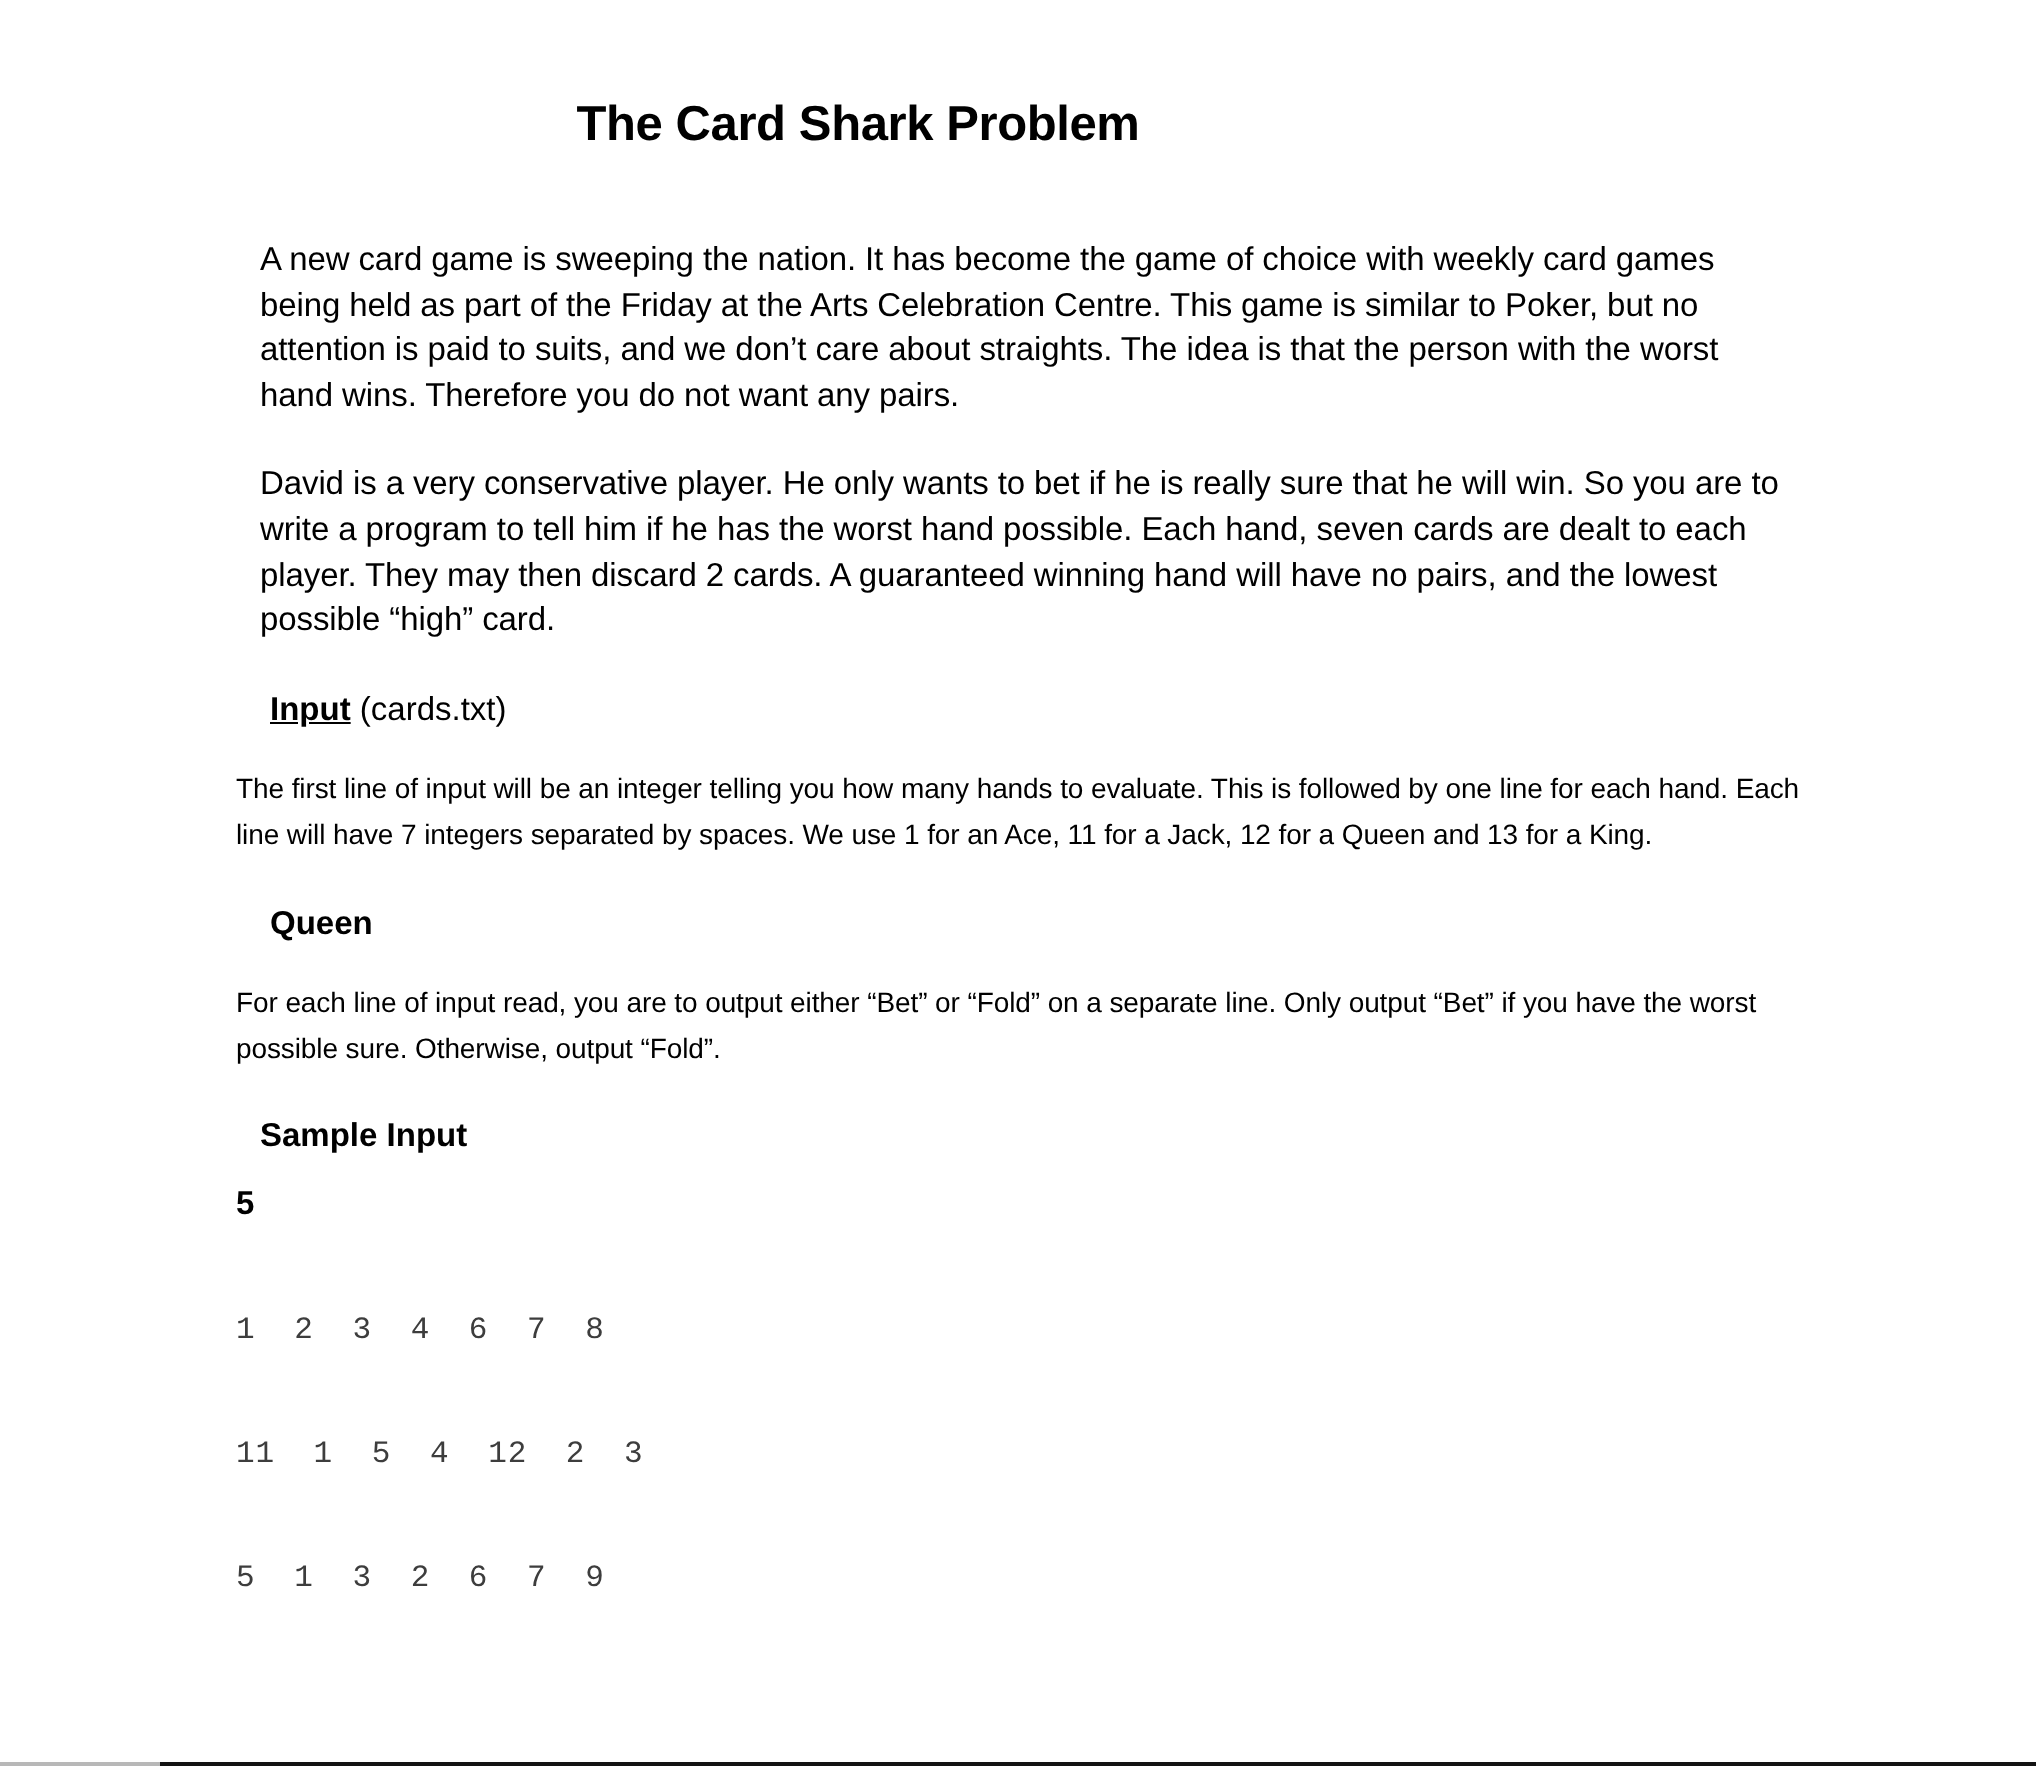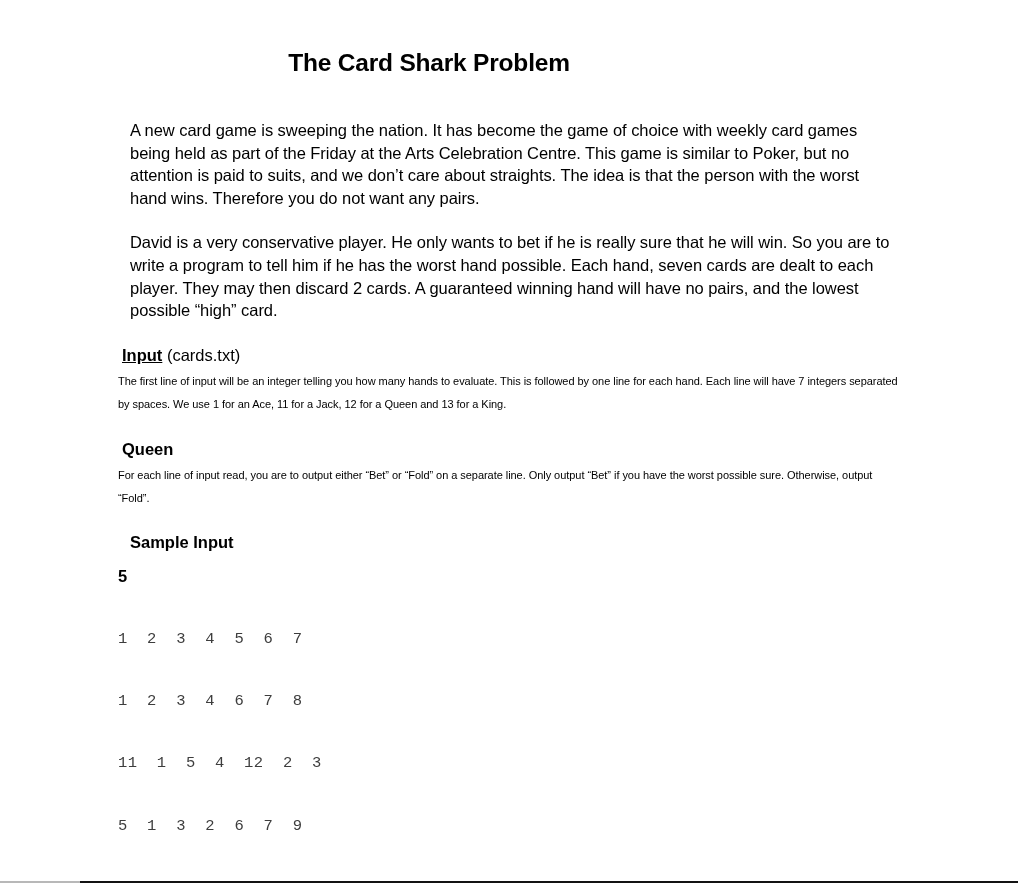--- a/index.html
+++ b/index.html
@@ -50,34 +50,34 @@
     font-size: 16.5px;
     line-height: 22.6px;
     text-align: left;
     letter-spacing: -0.05px;
   }
 
   .sec-head {
     font-size: 16.5px;
     line-height: 22.6px;
     font-weight: bold;
-    margin: 4px;
+    margin: 17px;
   }
 
   .sec-head .u {
     text-decoration: underline;
     font-weight: bold;
   }
   .sec-head .reg {
     font-weight: normal;
   }
 
   .sec-body {
     margin: 0 0 22px 0;
-    font-size: 11px;
+    font-size: 14px;
     line-height: 22.6px;
     letter-spacing: -0.05px;
   }
 
   .sample-head {
     font-size: 16.5px;
     line-height: 22.6px;
     font-weight: bold;
     margin: 12px;
   }
@@ -144,21 +144,20 @@
 
     <div class="sec-head">Queen</div>
 
     <p class="sec-body">For each line of input read, you are to output either “Bet” or “Fold” on a separate line. Only output “Bet” if you have the worst possible sure. Otherwise, output “Fold”.</p>
 
     <div class="sample-head">Sample Input</div>
 
     <div class="count-line">5</div>
 
     <div class="mono-block">
-      <div class="mono-line">1  2  3  4  5  6  7</div>
       <div class="mono-line">1  2  3  4  6  7  8</div>
       <div class="mono-line">11  1  5  4  12  2  3</div>
       <div class="mono-line">5  1  3  2  6  7  9</div>
     </div>
 
   </div>
 
   <div class="footer-rule"></div>
   <div class="footer-rule-fade"></div>
 

